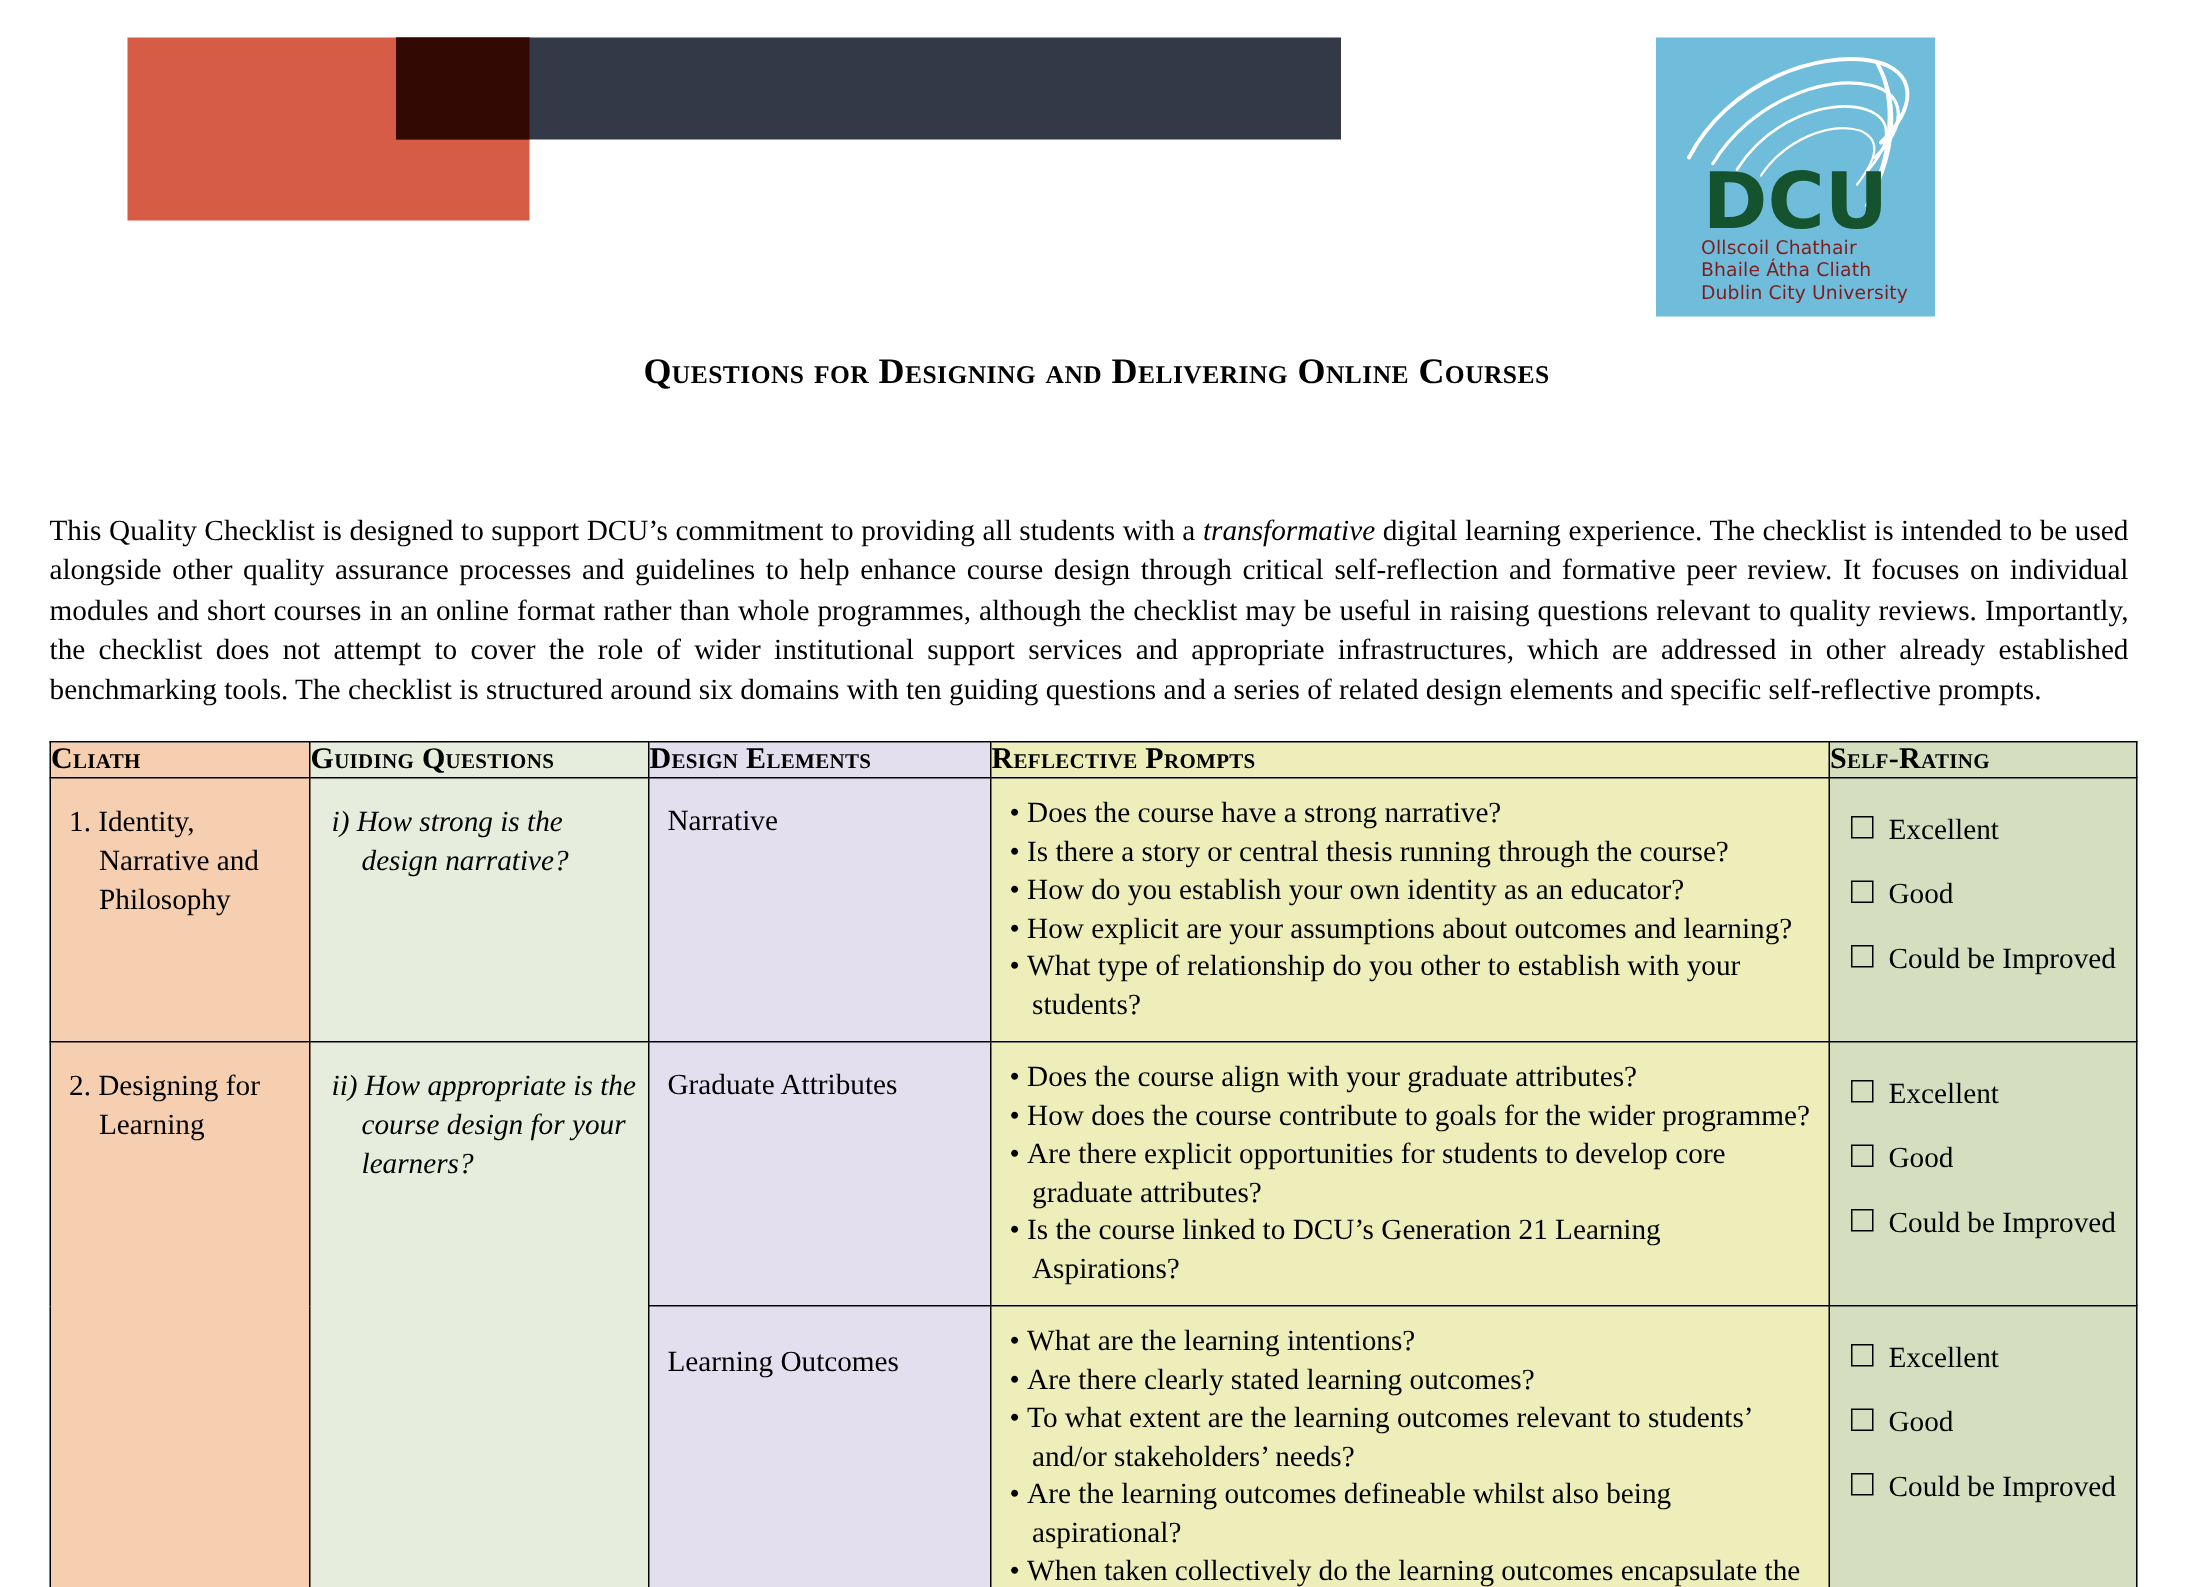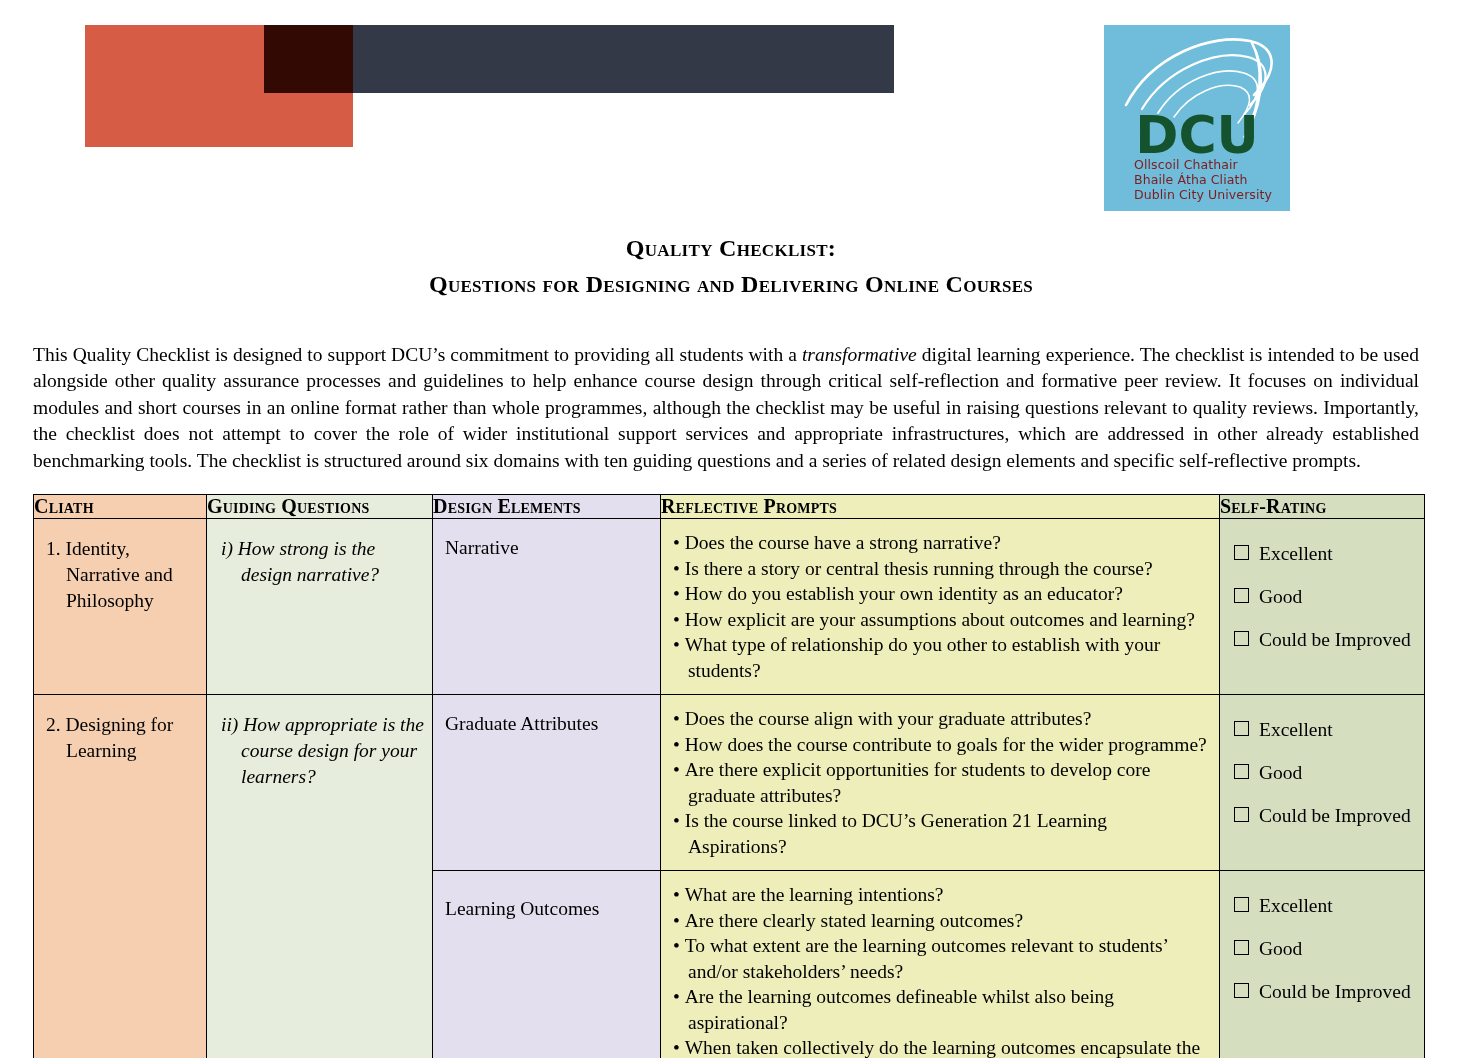--- a/index.html
+++ b/index.html
@@ -213,21 +213,20 @@
   </svg>
   <div class="logo-wordmark">DCU</div>
   <div class="logo-sub">
     <div>Ollscoil Chathair</div>
     <div>Bhaile Átha Cliath</div>
     <div>Dublin City University</div>
   </div>
 </div>
 
 <div class="title-block">
-  <div class="title-line">Quality Checklist:</div>
   <div class="title-line">Questions for Designing and Delivering Online Courses</div>
 </div>
 
 <p class="intro"><span>This Quality Checklist is designed to support DCU’s commitment to providing all students with a </span><i>transformative</i><span> digital learning experience. The checklist is intended to be used alongside other quality assurance processes and guidelines to help enhance course design through critical self-reflection and formative peer review. It focuses on individual modules and short courses in an online format rather than whole programmes, although the checklist may be useful in raising questions relevant to quality reviews. Importantly, the checklist does not attempt to cover the role of wider institutional support services and appropriate infrastructures, which are addressed in other already established benchmarking tools. The checklist is structured around six domains with ten guiding questions and a series of related design elements and specific self-reflective prompts.</span></p>
 
 <div class="tbl-wrap">
 <table class="checklist">
   <tbody>
         <tr class="hdr">
     <td class="c-dom">Cliath</td>

